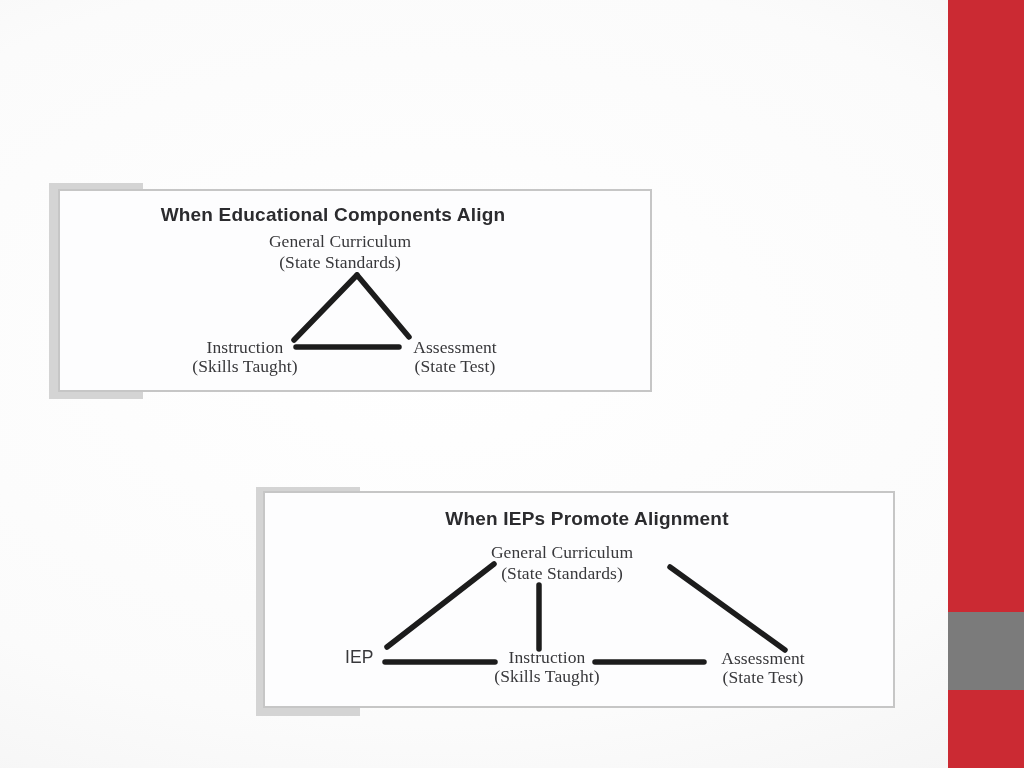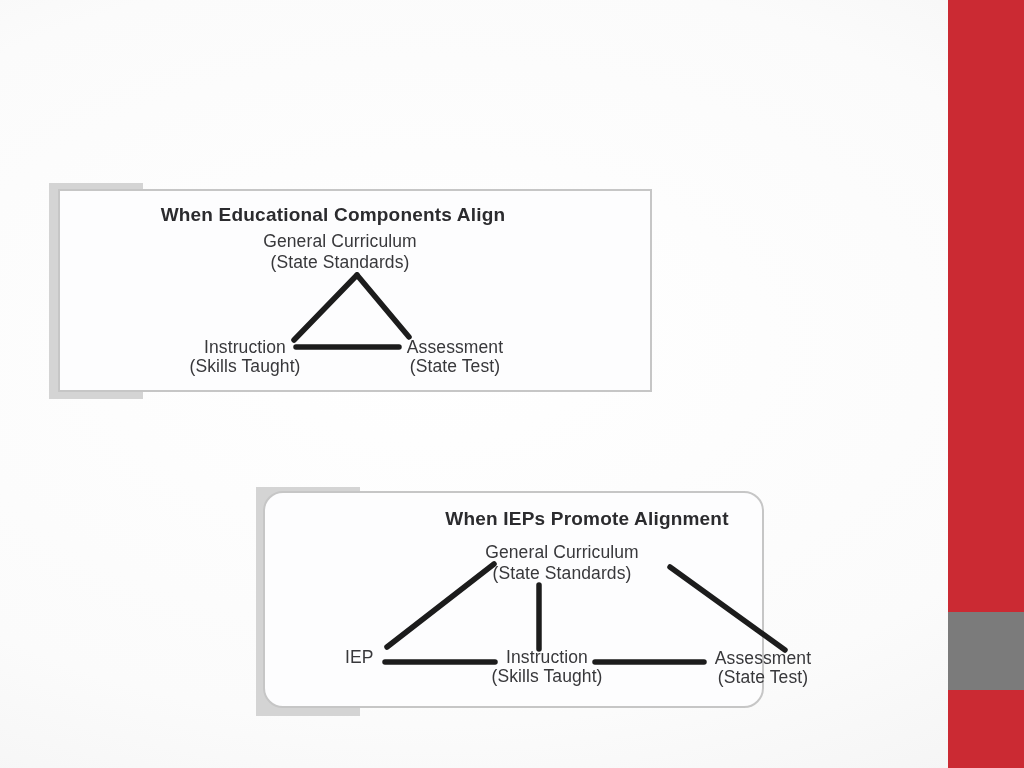--- a/index.html
+++ b/index.html
@@ -20,30 +20,30 @@
   .band-block{position:absolute;left:948px;top:612px;width:76px;height:78px;background:#7b7b7b;}
   
   .fig-shadow{position:absolute;background:#d4d4d4;}
   .fig1-shadow{left:49px;top:183px;width:94px;height:216px;}
   .fig2-shadow{left:256px;top:487px;width:104px;height:229px;}
   
   .figure{
     position:absolute;background:#fdfdfe;border:2px solid #c6c6c6;box-sizing:border-box;
   }
   .fig1{left:58px;top:189px;width:594px;height:203px;}
-  .fig2{left:263px;top:491px;width:501px;height:217px;border-radius:20px;}
+  .fig2{left:263px;top:491px;width:632px;height:217px;}
   .fig-title{
     position:absolute;transform:translateX(-50%);white-space:nowrap;
     font-weight:700;font-size:19px;color:#2b2b2e;letter-spacing:.2px;
   }
   .node{
     position:absolute;white-space:nowrap;
     font-size:17.5px;line-height:19px;color:#38383b;letter-spacing:.1px;
   }
-  .node.center{transform:translateX(-50%);text-align:center;}
+  .node.center{transform:translateX(-50%);text-align:center;font-family:Liberation Serif, serif;}
   .node.topnode{line-height:21px;}
   svg.lines{position:absolute;left:0;top:0;}
   svg.lines line{stroke:#1c1c1c;stroke-width:5.5;stroke-linecap:round;}
 </style>
 </head>
 <body>
 
 <div class="page">
 
 

